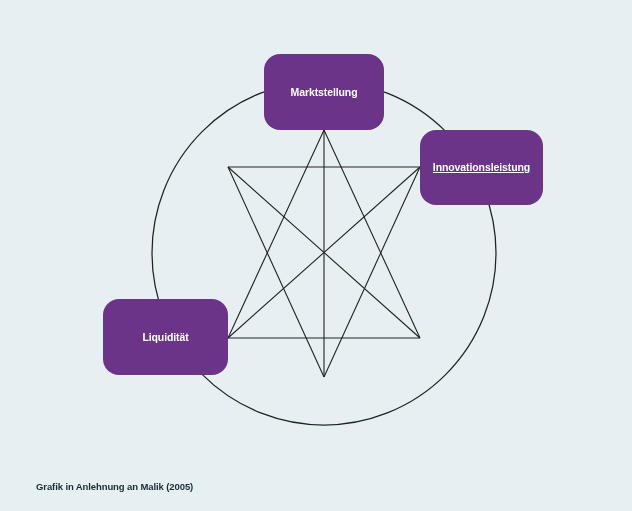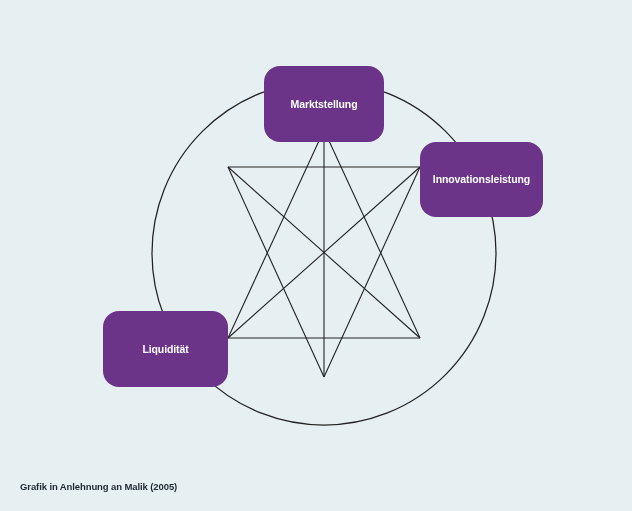--- a/index.html
+++ b/index.html
@@ -26,31 +26,30 @@
     display: flex;
     align-items: center;
     justify-content: center;
     text-align: center;
     color: #ffffff;
     font-weight: bold;
     font-size: 10.5px;
     letter-spacing: -0.1px;
     line-height: 1.55;
     white-space: pre-line;
-    margin-top: 12px;
   }
   .n-marktstellung { left: 264px; top: 54px;  width: 120px; height: 76px; }
   .n-gewinn        { left: 103px; top: 130px; width: 125px; height: 76px; }
-  .n-innovation    { left: 420px; top: 130px; width: 123px; height: 75px; }
+  .n-innovation    { left: 420px; top: 130px; width: 123px; height: 75px; text-decoration: underline; }
   .n-liquiditaet   { left: 103px; top: 299px; width: 125px; height: 76px; text-align: center; }
   .n-produktiv     { left: 420px; top: 299px; width: 123px; height: 75px; }
   .n-attraktiv     { left: 263px; top: 377px; width: 123px; height: 76px; }
   .caption {
     position: absolute;
-    left: 20px;
+    left: 36px;
     top: 481px;
     font-size: 9.5px;
     font-weight: bold;
     color: #1c2a33;
     letter-spacing: -0.1px;
   }
 </style>
 </head>
 <body>
 

